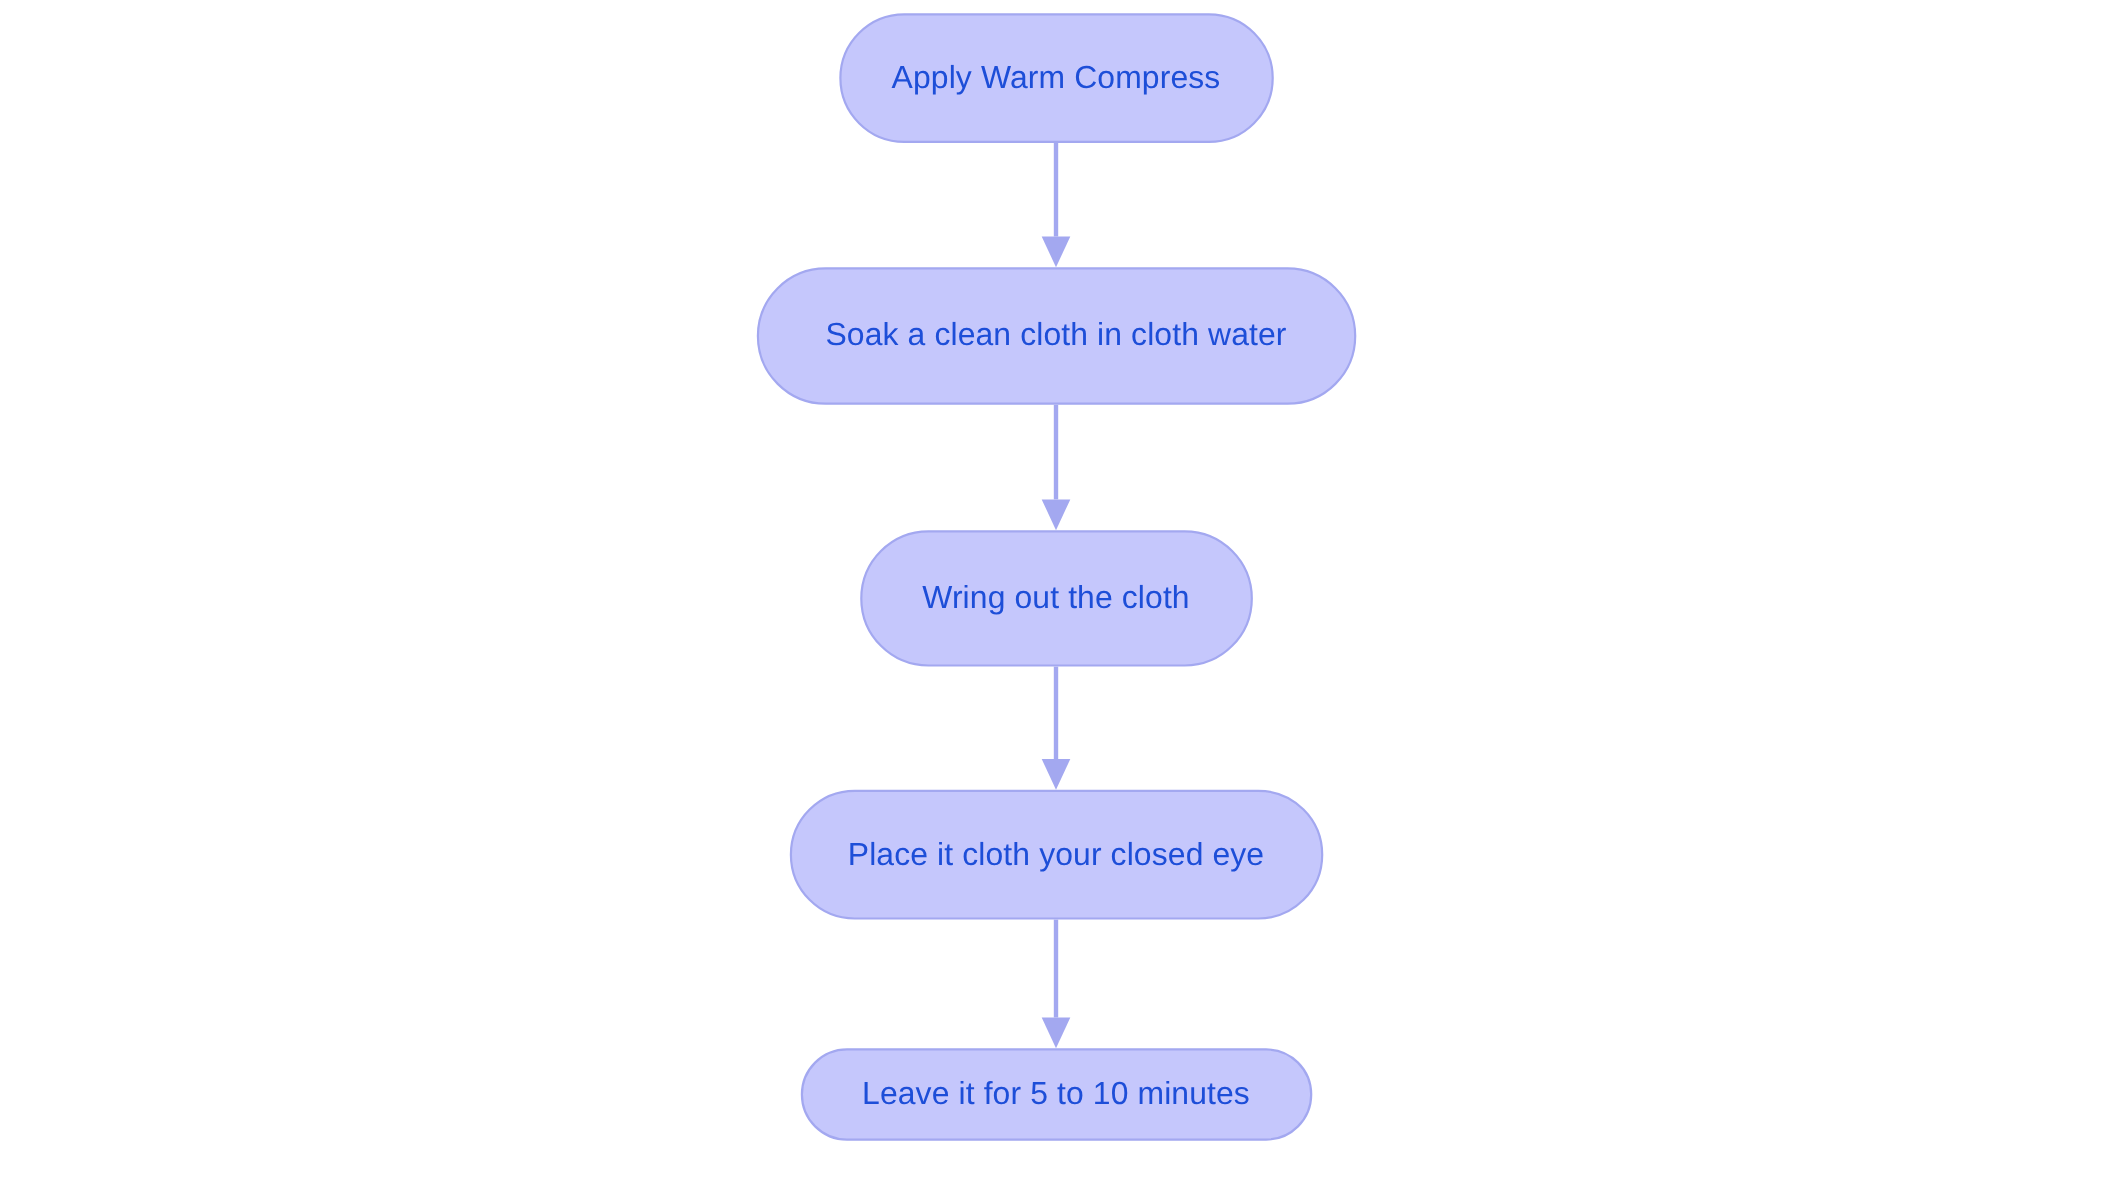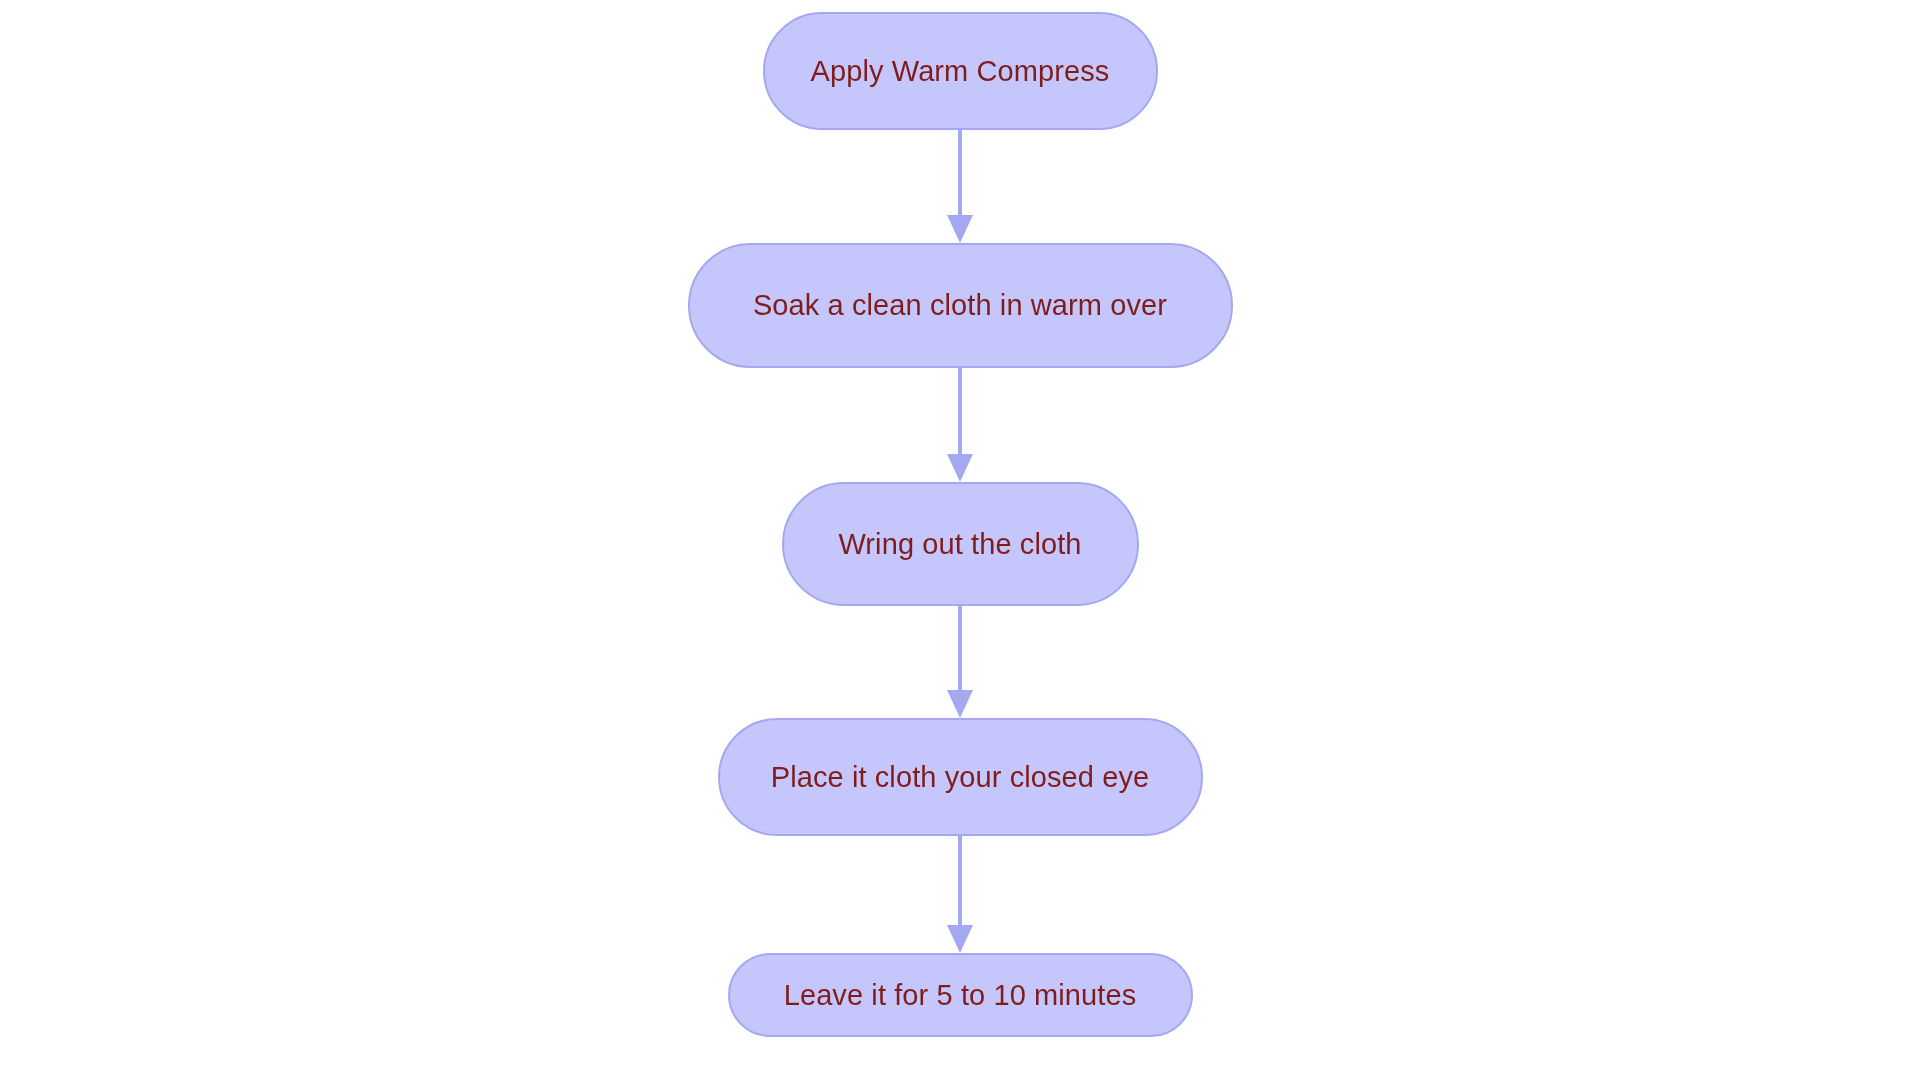--- a/index.html
+++ b/index.html
@@ -35,21 +35,21 @@
 
   .node {
     position: relative;
     box-sizing: border-box;
     display: flex;
     align-items: center;
     justify-content: center;
     background: #c5c7fc;
     border: 2px solid #a3a8f0;
     border-radius: 9999px;
-    color: #7f1d1d;
+    color: #1d4ed8;
     font-size: 29px;
     font-weight: 400;
     letter-spacing: 0.1px;
     line-height: 1;
     white-space: nowrap;
     padding: 0 46px;
     flex: 0 0 auto;
   }
 
   .node-label {
@@ -103,21 +103,21 @@
     <div class="node node-1">
       <span class="node-label">Apply Warm Compress</span>
     </div>
 
     <div class="connector connector-1">
       <div class="connector-line"></div>
       <div class="connector-head"></div>
     </div>
 
     <div class="node node-2">
-      <span class="node-label">Soak a clean cloth in warm over</span>
+      <span class="node-label">Soak a clean cloth in cloth water</span>
     </div>
 
     <div class="connector connector-2">
       <div class="connector-line"></div>
       <div class="connector-head"></div>
     </div>
 
     <div class="node node-3">
       <span class="node-label">Wring out the cloth</span>
     </div>

